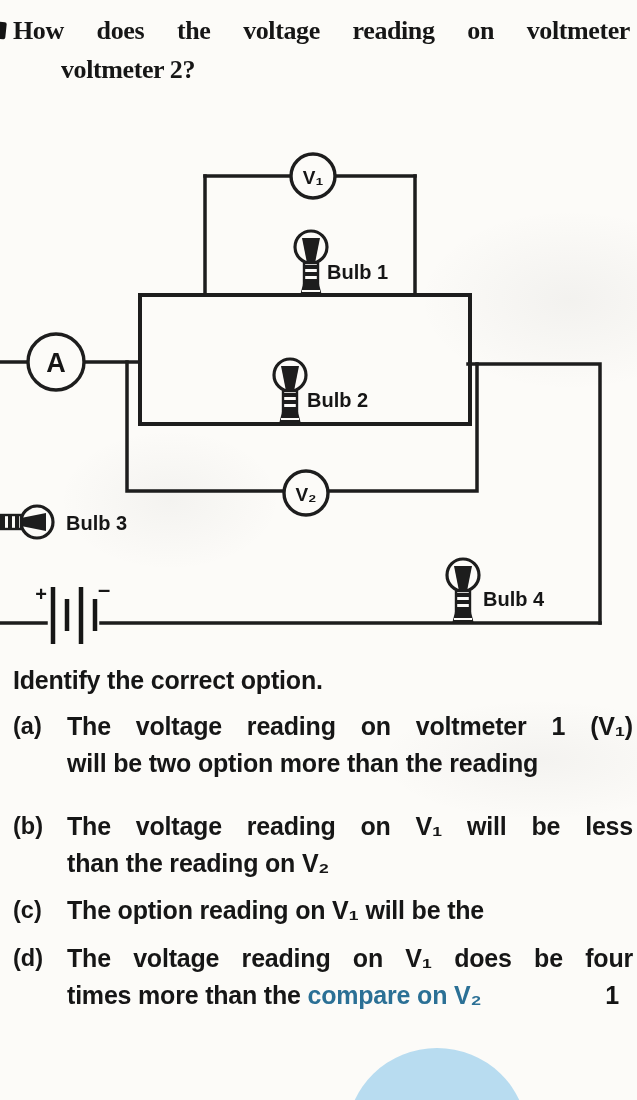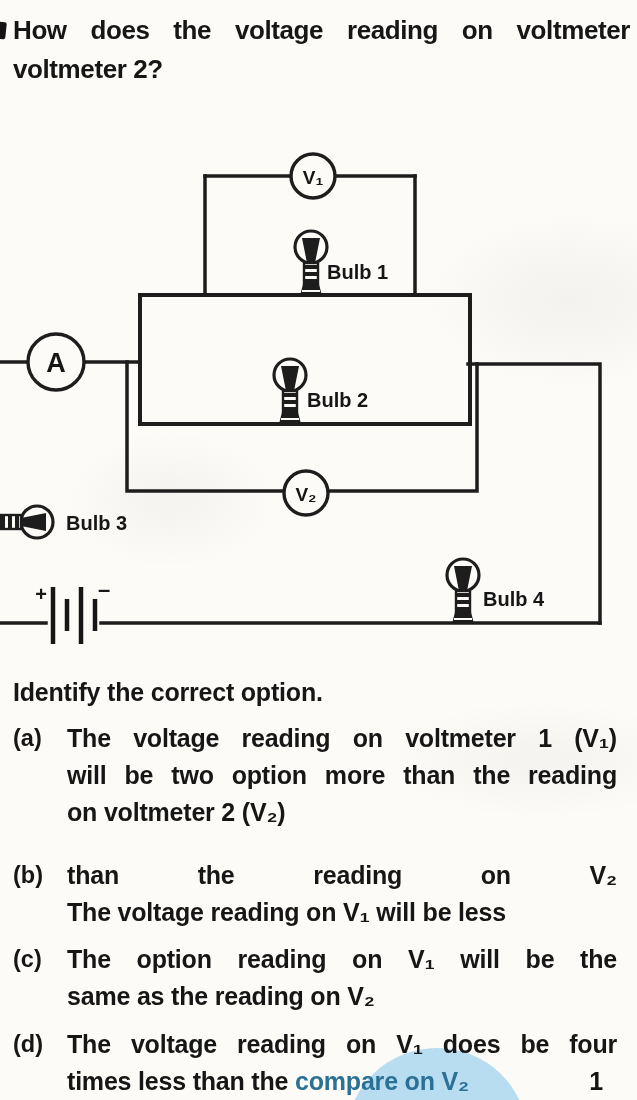--- a/index.html
+++ b/index.html
@@ -17,36 +17,35 @@
   }
   
   .num-frag{
     position:absolute;left:-3px;top:22px;width:9px;height:17px;
     background:#141414;border-radius:2px;transform:rotate(6deg);
   }
   .q-block{
     position:absolute;left:13px;top:11px;right:7px;
     font-size:26px;font-weight:bold;line-height:39px;letter-spacing:-0.4px;
   }
-  .q-line{text-align:justify;text-align-last:justify;}
-  .q-line:last-child{text-align-last:left;}
+  .q-line{text-align:justify;text-align-last:justify;font-family:Liberation Serif, serif;}
+  .q-line:last-child{text-align-last:left;margin-left:48px;}
   
   .circuit{position:absolute;left:0;top:148px;width:637px;height:515px;}
   .wire{stroke:#1d1d1d;stroke-width:3.5;fill:none;stroke-linecap:square;}
   .wire-thick{stroke:#1d1d1d;stroke-width:4;fill:none;}
   .meter{fill:#fcfbf8;stroke:#1d1d1d;stroke-width:3.4;}
   .meter-txt{font-family:"Liberation Sans",sans-serif;font-weight:bold;fill:#161616;text-anchor:middle;}
   .dlabel{font-family:"Liberation Sans",sans-serif;font-weight:bold;fill:#161616;font-size:20px;}
   .bat{stroke:#161616;stroke-width:4.5;stroke-linecap:butt;}
   .bat-txt{font-family:"Liberation Sans",sans-serif;font-weight:bold;fill:#161616;text-anchor:middle;}
   
   .bottom-block{
-    position:absolute;left:13px;top:662px;right:20px;z-index:2;
+    position:absolute;left:13px;top:662px;right:4px;z-index:2;
     font-weight:bold;
-    margin-top:12px;
   }
   .prompt{font-size:25px;line-height:36px;letter-spacing:-0.2px;}
   .option{display:flex;}
   .options-list .option:nth-child(1){margin-top:10px;}
   .options-list .option:nth-child(2){margin-top:26px;}
   .options-list .option:nth-child(3){margin-top:10px;}
   .options-list .option:nth-child(4){margin-top:11px;}
   .opt-label{flex:0 0 54px;font-size:23.5px;line-height:37px;}
   .opt-text{flex:1;font-size:25px;line-height:37px;letter-spacing:-0.2px;}
   .opt-line{text-align:justify;text-align-last:justify;}
@@ -138,40 +137,38 @@
   <div class="blue-blob"></div>
 
   <div class="bottom-block">
     <div class="prompt">Identify the correct option.</div>
     <div class="options-list">
         <div class="option">
           <span class="opt-label">(a)</span>
           <div class="opt-text">
             <div class="opt-line">The voltage reading on voltmeter 1 (V₁)</div>
             <div class="opt-line">will be two option more than the reading</div>
-            <div class="opt-line">on voltmeter 2 (V₂)</div>
           </div>
         </div>
         <div class="option">
           <span class="opt-label">(b)</span>
           <div class="opt-text">
+            <div class="opt-line">The voltage reading on V₁ will be less</div>
             <div class="opt-line">than the reading on V₂</div>
-            <div class="opt-line">The voltage reading on V₁ will be less</div>
           </div>
         </div>
         <div class="option">
           <span class="opt-label">(c)</span>
           <div class="opt-text">
             <div class="opt-line">The option reading on V₁ will be the</div>
-            <div class="opt-line">same as the reading on V₂</div>
           </div>
         </div>
         <div class="option">
           <span class="opt-label">(d)</span>
           <div class="opt-text">
             <div class="opt-line">The voltage reading on V₁ does be four</div>
-            <div class="opt-line"><span>times less than the </span><span class="hl">compare on V₂</span><span class="marks">1</span></div>
+            <div class="opt-line"><span>times more than the </span><span class="hl">compare on V₂</span><span class="marks">1</span></div>
           </div>
         </div>
       </div>
   </div>
 
 </div>
 
 </body></html>

